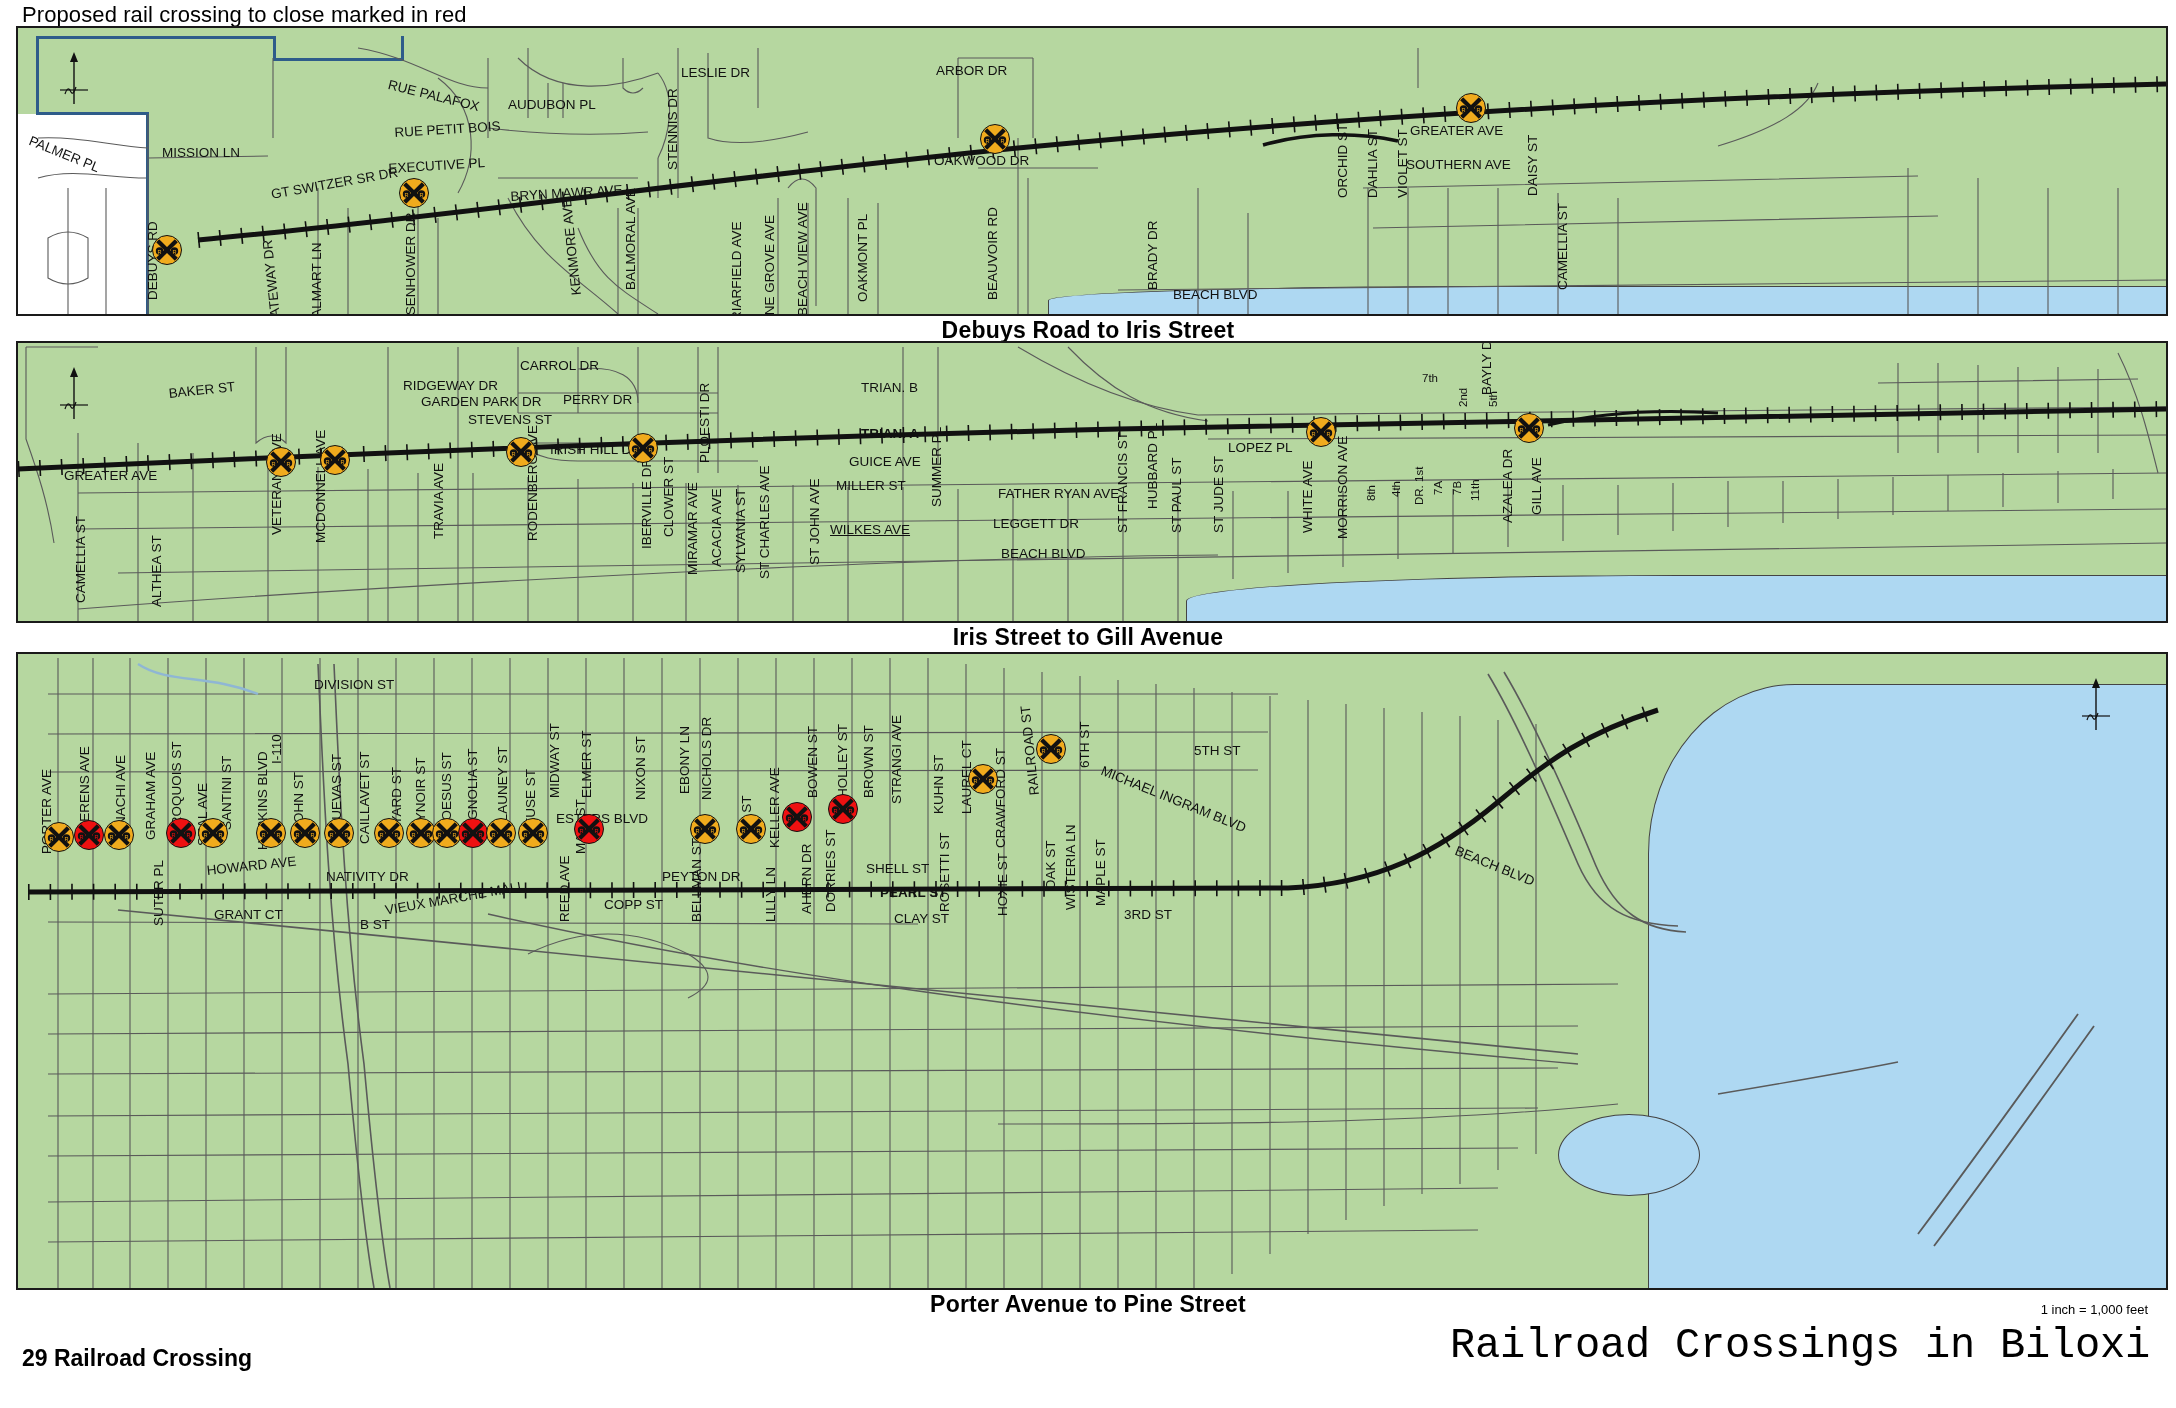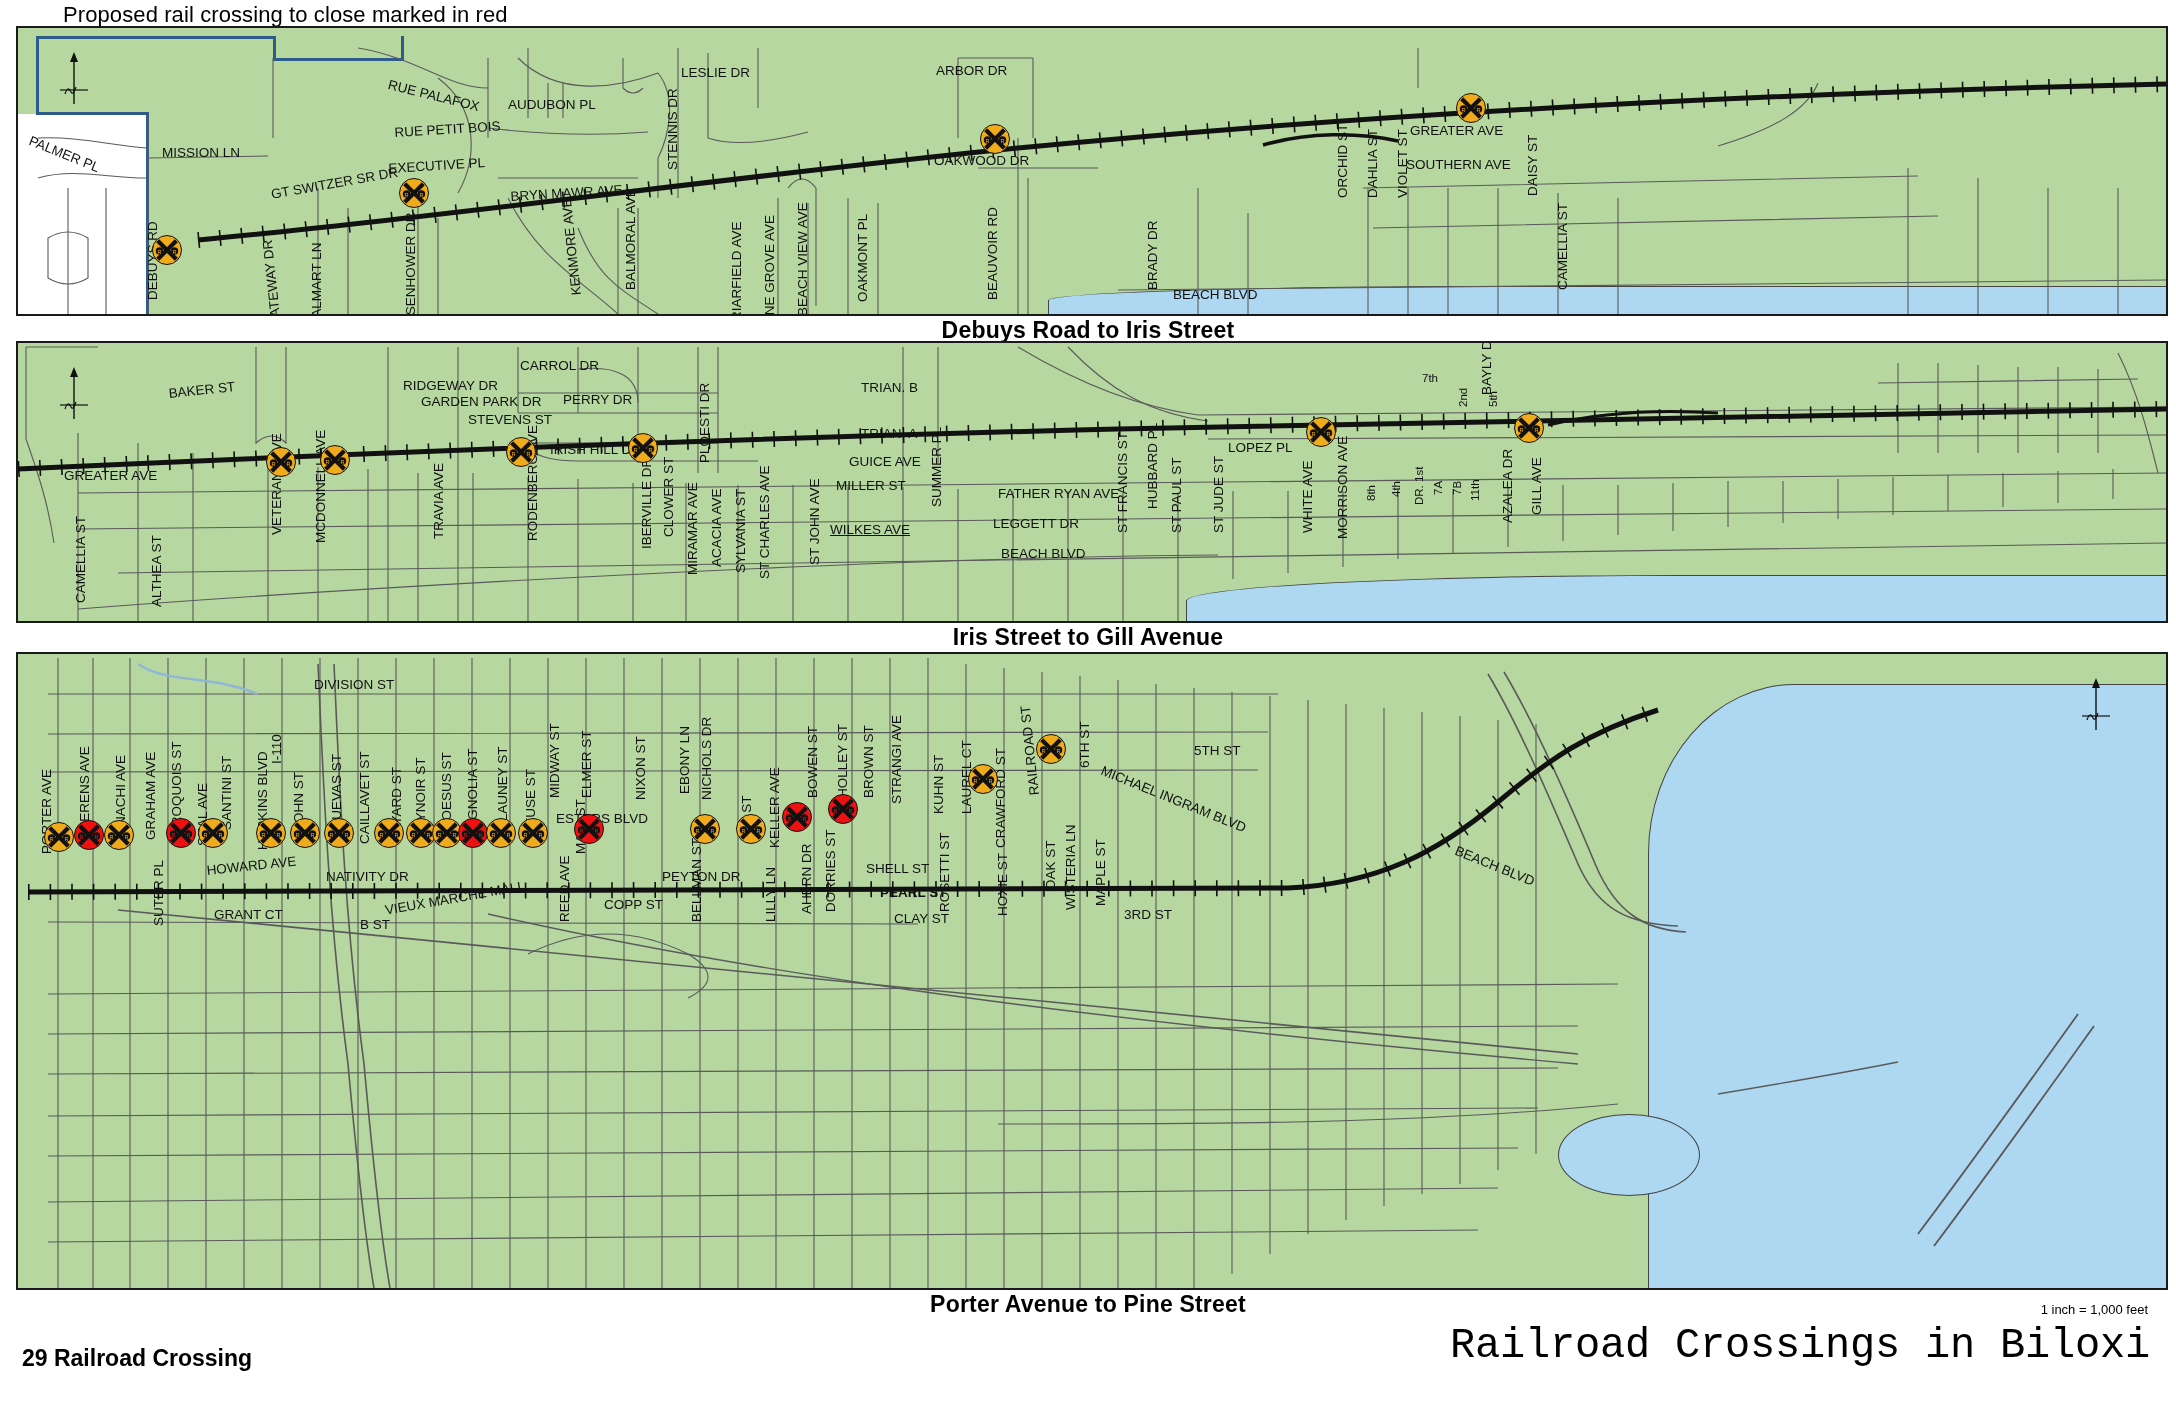--- a/index.html
+++ b/index.html
@@ -4,21 +4,21 @@
 <style>
   html,body{margin:0;padding:0;background:#ffffff;}
   body{
     width:2176px;height:1408px;position:relative;overflow:hidden;
     font-family:"Liberation Sans", sans-serif;
     color:#000;
   }
   
   #header-note{
     position:absolute;left:22px;top:2px;font-size:22px;font-weight:400;
-    letter-spacing:.1px;white-space:nowrap;margin-left:41px;
+    letter-spacing:.1px;white-space:nowrap;
   }
   
   .panel{
     position:absolute;border:2px solid #1a1a1a;background:#b6d7a0;
     overflow:hidden;box-sizing:border-box;
   }
   #panel-1{left:16px;top:26px;width:2152px;height:290px;}
   #panel-2{left:16px;top:341px;width:2152px;height:282px;}
   #panel-3{left:16px;top:652px;width:2152px;height:638px;}
 
@@ -296,21 +296,21 @@
   </svg>
 
   <div class="lbl t5" style="left:150px;top:44px;">BAKER ST</div>
   <div class="lbl" style="left:385px;top:36px;">RIDGEWAY DR</div>
   <div class="lbl" style="left:403px;top:52px;">GARDEN PARK DR</div>
   <div class="lbl" style="left:450px;top:70px;">STEVENS ST</div>
   <div class="lbl" style="left:502px;top:16px;">CARROL DR</div>
   <div class="lbl" style="left:545px;top:50px;">PERRY DR</div>
   <div class="lbl v" style="left:680px;top:120px;">PLOESTI DR</div>
   <div class="lbl" style="left:843px;top:38px;">TRIAN. B</div>
-  <div class="lbl" style="left:843px;top:84px;">TRIAN. A</div>
+  <div class="lbl" style="left:843px;top:84px;font-weight:bold;">TRIAN. A</div>
   <div class="lbl" style="left:831px;top:112px;">GUICE AVE</div>
   <div class="lbl v" style="left:912px;top:164px;">SUMMER PL</div>
   <div class="lbl" style="left:46px;top:126px;">GREATER AVE</div>
   <div class="lbl v" style="left:56px;top:260px;">CAMELLIA ST</div>
   <div class="lbl v" style="left:132px;top:264px;">ALTHEA ST</div>
   <div class="lbl v" style="left:252px;top:192px;">VETERANS AVE</div>
   <div class="lbl v" style="left:296px;top:200px;">MCDONNELL AVE</div>
   <div class="lbl v" style="left:414px;top:196px;">TRAVIA AVE</div>
   <div class="lbl v" style="left:508px;top:198px;">RODENBERG AVE</div>
   <div class="lbl v" style="left:622px;top:206px;">IBERVILLE DR</div>

